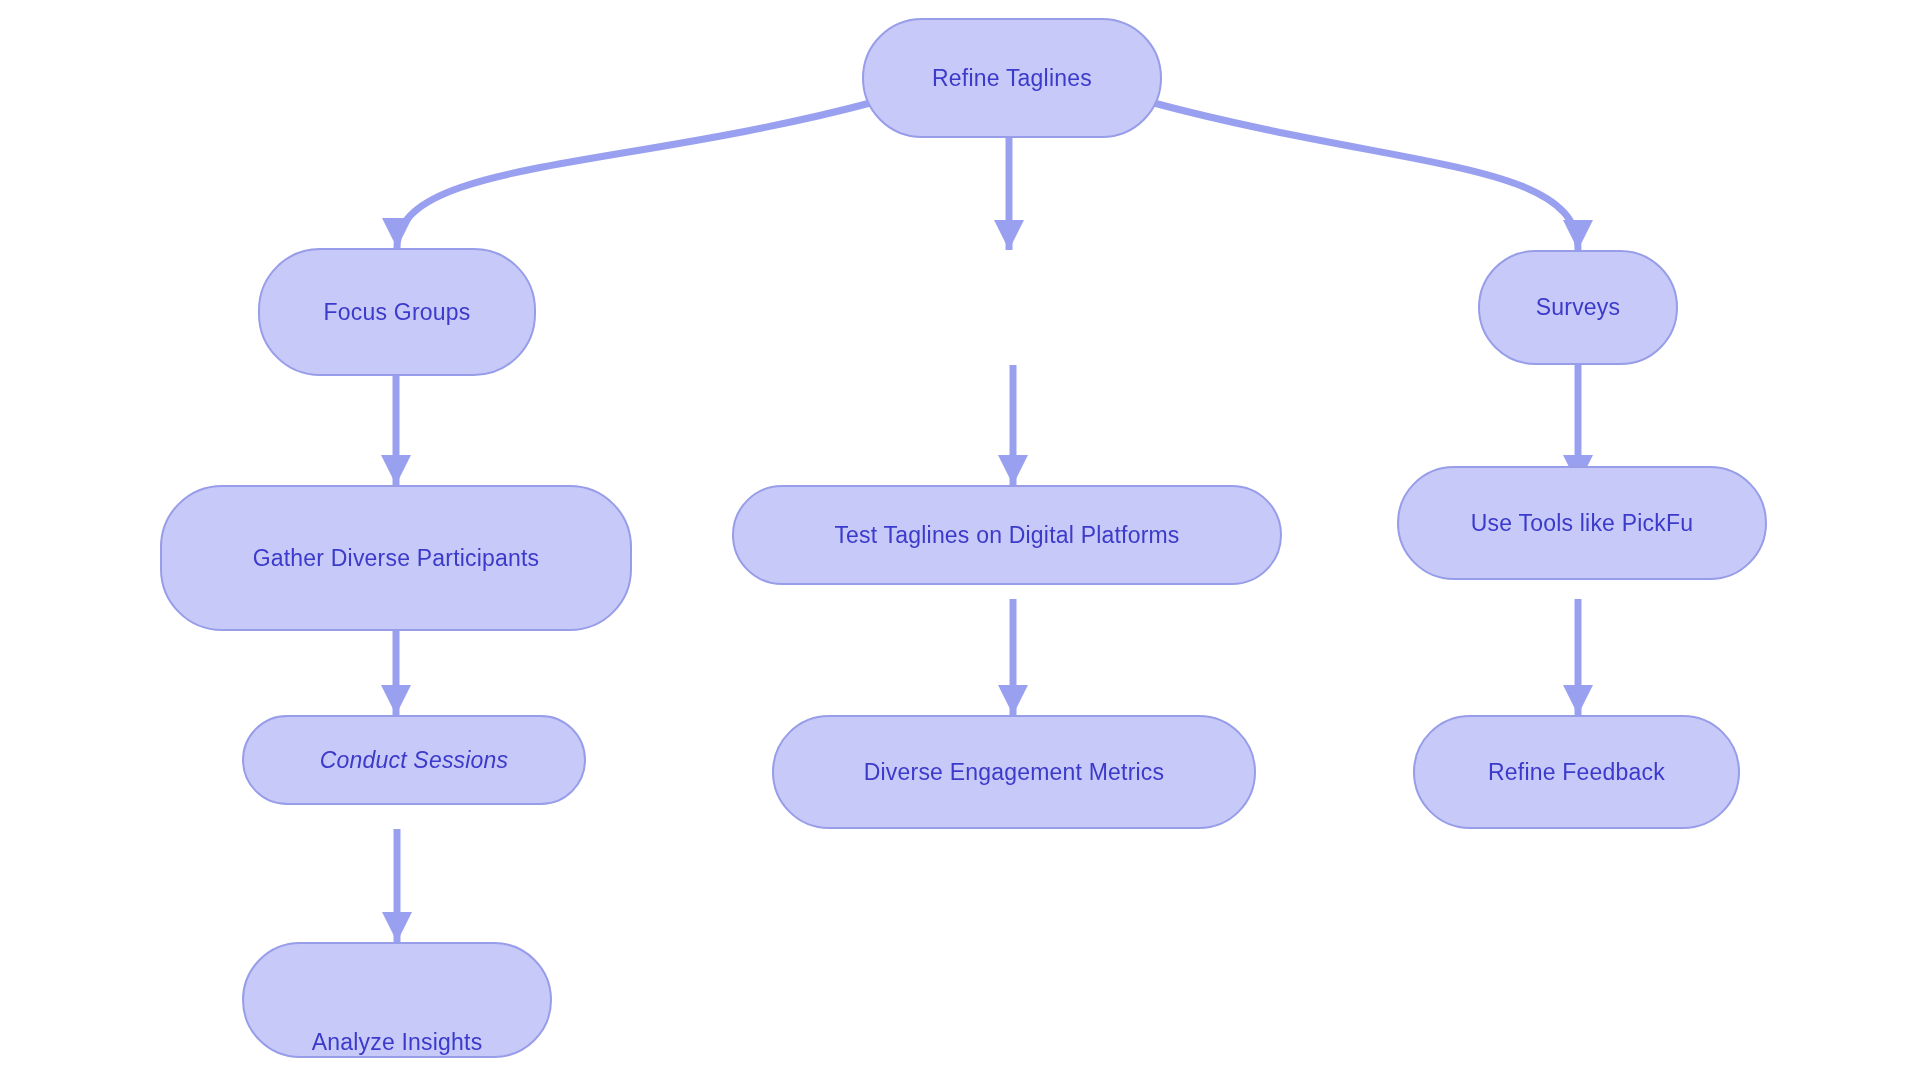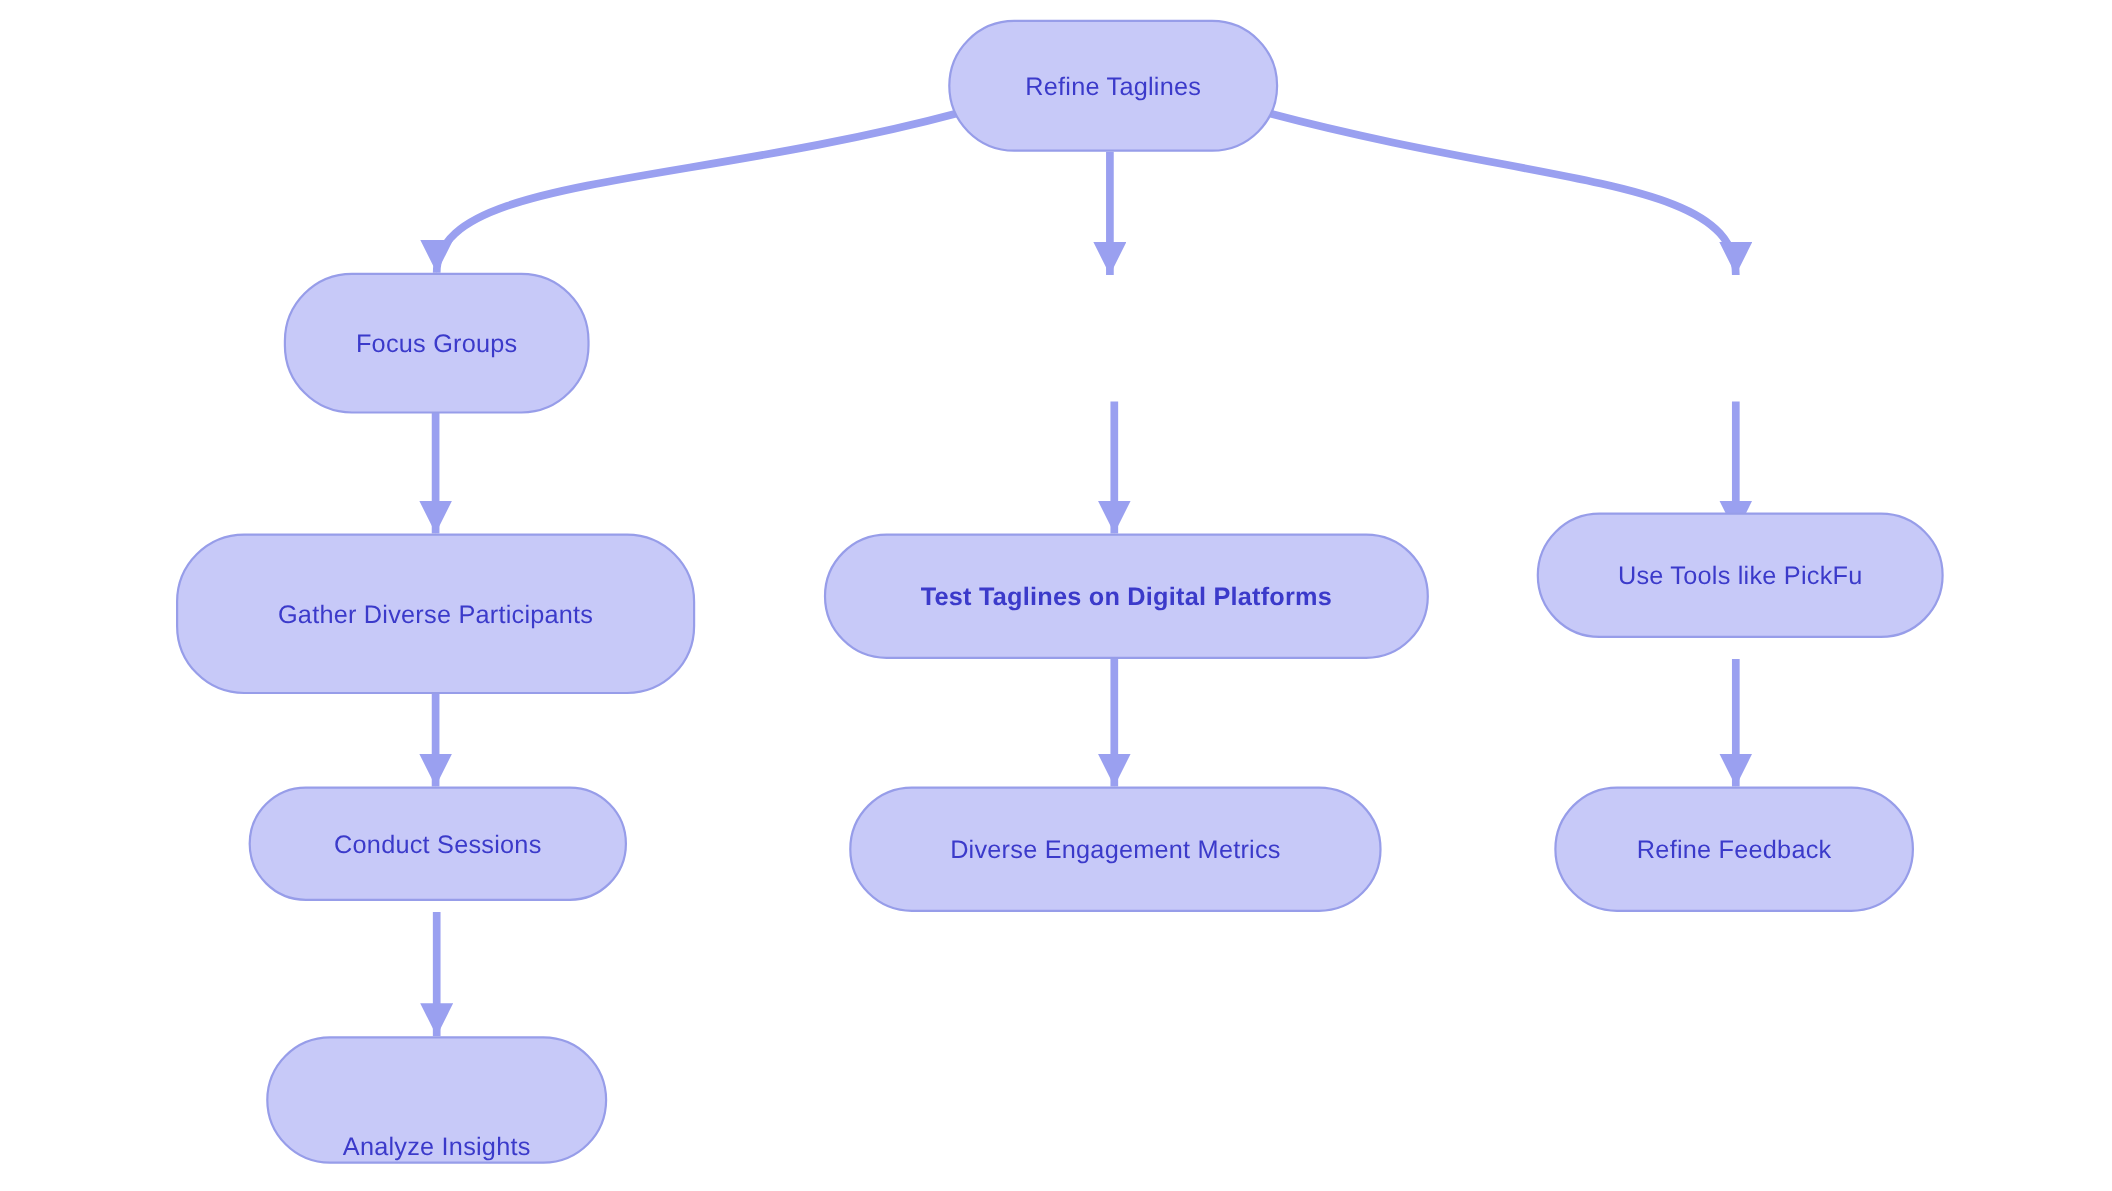--- a/index.html
+++ b/index.html
@@ -42,23 +42,23 @@
     letter-spacing: 0.2px;
     white-space: nowrap;
     text-align: center;
   }
   
   #n-refine-taglines            { left: 862px;  top: 18px;  width: 300px; height: 120px; }
   #n-focus-groups               { left: 258px;  top: 248px; width: 278px; height: 128px; }
   #n-ab-testing                 { left: 891px;  top: 250px; width: 244px; height: 115px; }
   #n-surveys                    { left: 1478px; top: 250px; width: 200px; height: 115px; }
   #n-gather-diverse-participants{ left: 160px;  top: 485px; width: 472px; height: 146px; }
-  #n-test-taglines              { left: 749px;  top: 485px; width: 550px; height: 114px; font-weight: bold; }
+  #n-test-taglines              { left: 732px;  top: 485px; width: 550px; height: 100px; }
   #n-use-tools-like-pickfu      { left: 1397px; top: 466px; width: 370px; height: 114px; }
-  #n-conduct-sessions           { left: 226px;  top: 715px; width: 344px; height: 104px; }
+  #n-conduct-sessions           { left: 242px;  top: 715px; width: 344px; height: 90px; font-style: italic; }
   #n-analyze-engagement-metrics { left: 772px;  top: 715px; width: 484px; height: 114px; }
   #n-gather-feedback            { left: 1413px; top: 715px; width: 327px; height: 114px; }
   #n-analyze-insights           { left: 242px;  top: 942px; width: 310px; height: 116px; align-items: flex-end; }
 </style>
 </head>
 <body>
 
 <div class="canvas">
 
   <svg class="edges-layer" width="1920" height="1083" viewBox="0 0 1920 1083" xmlns="http://www.w3.org/2000/svg">
@@ -78,20 +78,23 @@
     <path class="edge" d="M 1578 365 L 1578 485" marker-end="url(#arrowhead)"></path>
     <path class="edge" d="M 1578 599 L 1578 715" marker-end="url(#arrowhead)"></path>
   </svg>
 
   <div class="node" id="n-refine-taglines">
     <span>Refine Taglines</span>
   </div>
   <div class="node" id="n-focus-groups">
     <span>Focus Groups</span>
   </div>
+  <div class="node" id="n-surveys">
+    <span>Surveys</span>
+  </div>
   <div class="node" id="n-gather-diverse-participants">
     <span>Gather Diverse Participants</span>
   </div>
   <div class="node" id="n-test-taglines">
     <span>Test Taglines on Digital Platforms</span>
   </div>
   <div class="node" id="n-use-tools-like-pickfu">
     <span>Use Tools like PickFu</span>
   </div>
   <div class="node" id="n-conduct-sessions">

